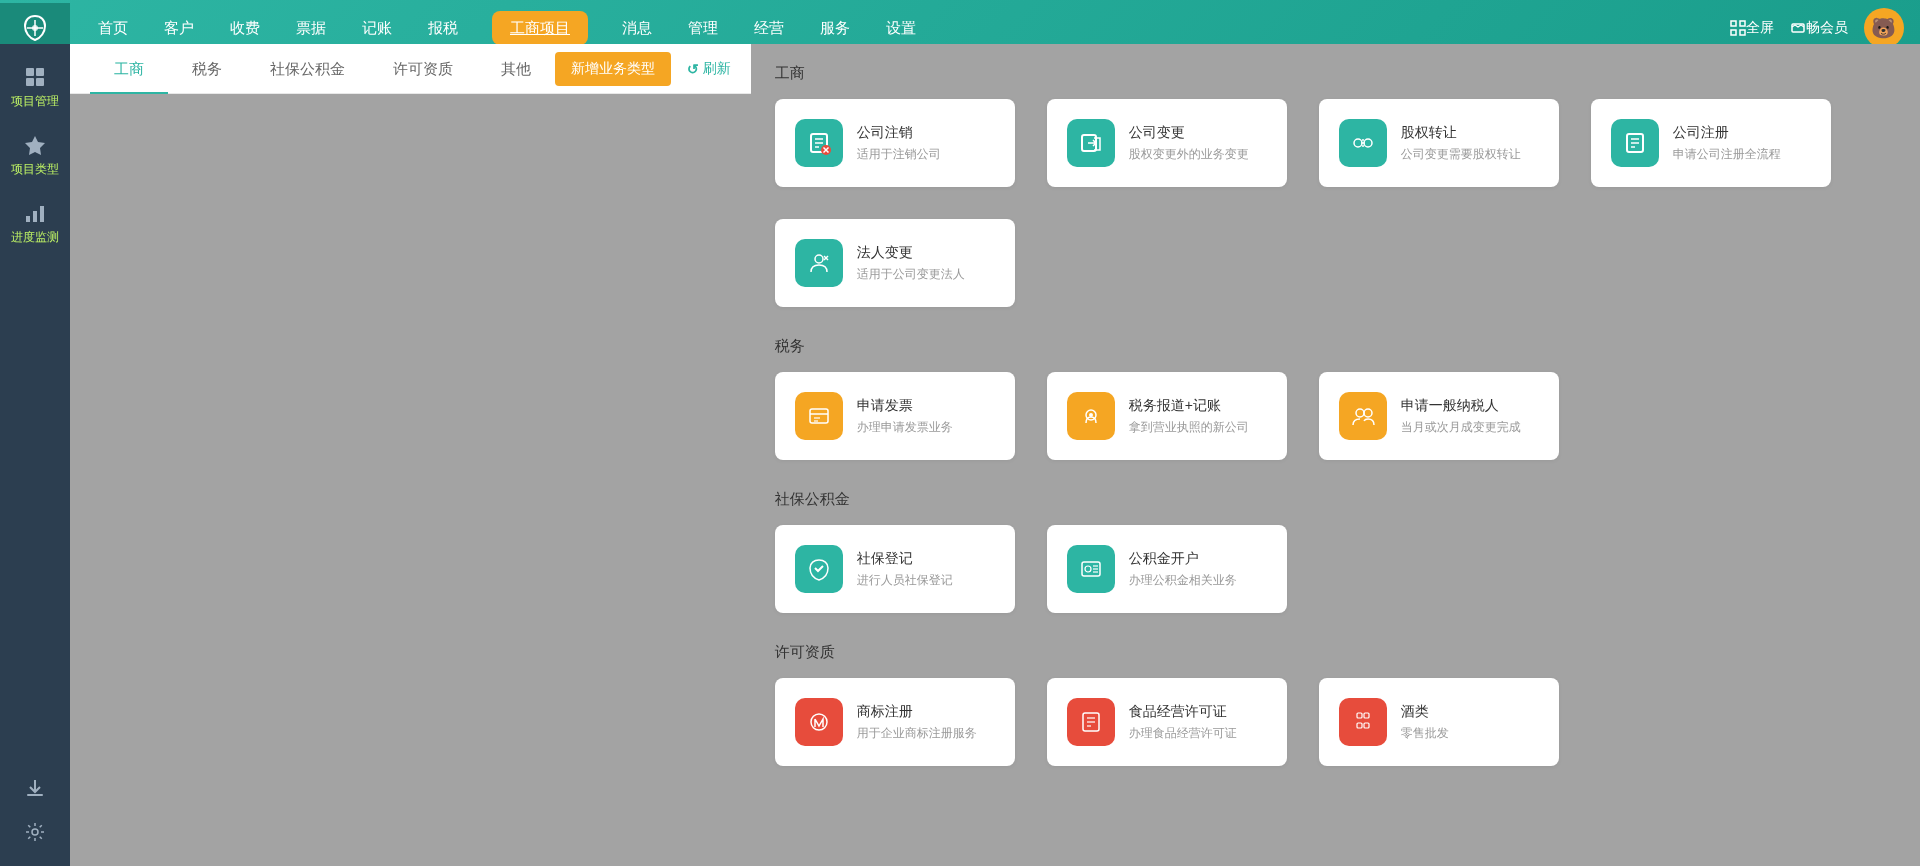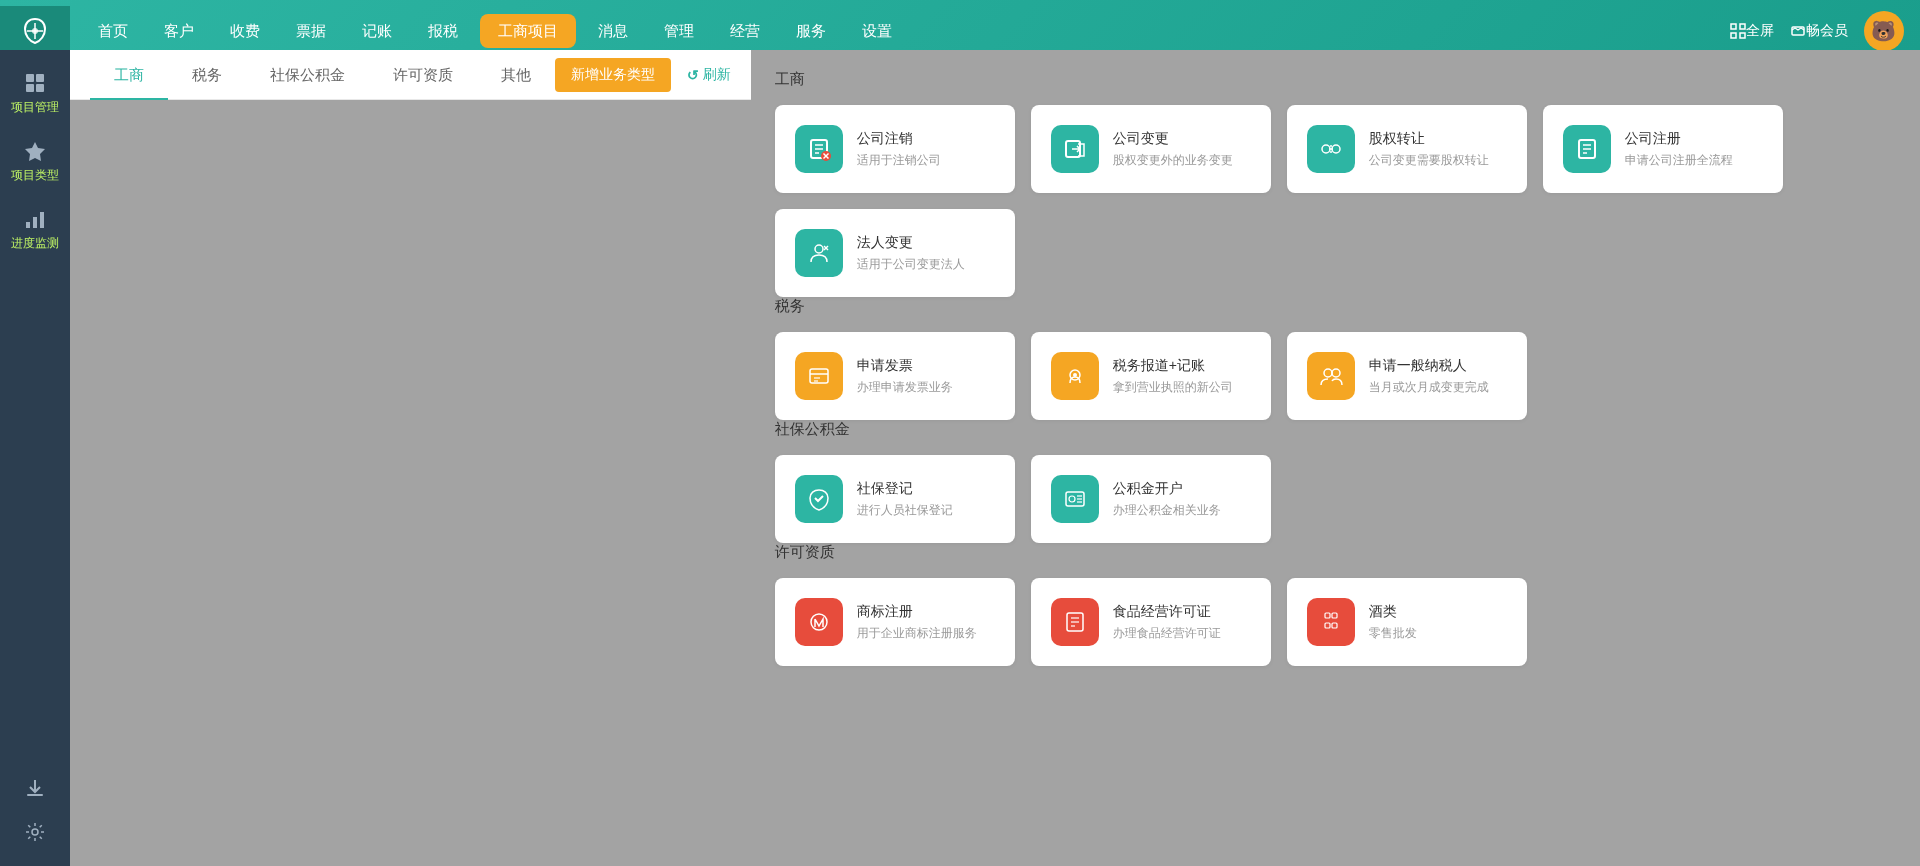--- a/index.html
+++ b/index.html
@@ -1,20 +1,20 @@
 <!DOCTYPE html>
 <html><head>
   <meta charset="utf-8">
   <style>
     * { margin: 0; padding: 0; box-sizing: border-box; }
     body { font-family: 'Microsoft YaHei', '微软雅黑', sans-serif; background: #f0f2f5; width: 1920px; height: 866px; overflow: hidden; display: flex; flex-direction: column; }
 
     
     .top-nav {
-      height: 50px;
+      height: 44px;
       background: linear-gradient(135deg, #2db5a3, #1a9e8c);
       display: flex;
       align-items: center;
       padding: 12px 0 0 0;
       flex-shrink: 0;
     }
     .top-nav-logo {
       width: 70px;
       height: 50px;
       background: #1a8a7a;
@@ -41,21 +41,22 @@
       height: 50px;
       line-height: 50px;
       cursor: pointer;
       white-space: nowrap;
     }
     .nav-item.active {
       background: #f5a623;
       border-radius: 8px;
       height: 34px;
       line-height: 34px;
-      margin: 0 4px;
+      margin: 0 16px;
+      text-decoration: underline;
     }
     .top-nav-right {
       display: flex;
       align-items: center;
       gap: 16px;
       padding-right: 16px;
       color: white;
       font-size: 14px;
     }
     .fullscreen-btn, .vip-btn {
@@ -201,21 +202,22 @@
     .section-title {
       font-size: 15px;
       color: #333;
       margin-bottom: 16px;
       font-weight: 500;
     }
 
     .cards-grid {
       display: flex;
       flex-wrap: wrap;
-      gap: 16px;
+      gap: 32px;
+      margin-bottom: 30px;
     }
 
     .card {
       background: white;
       border-radius: 8px;
       padding: 20px;
       width: 240px;
       display: flex;
       align-items: center;
       gap: 14px;

